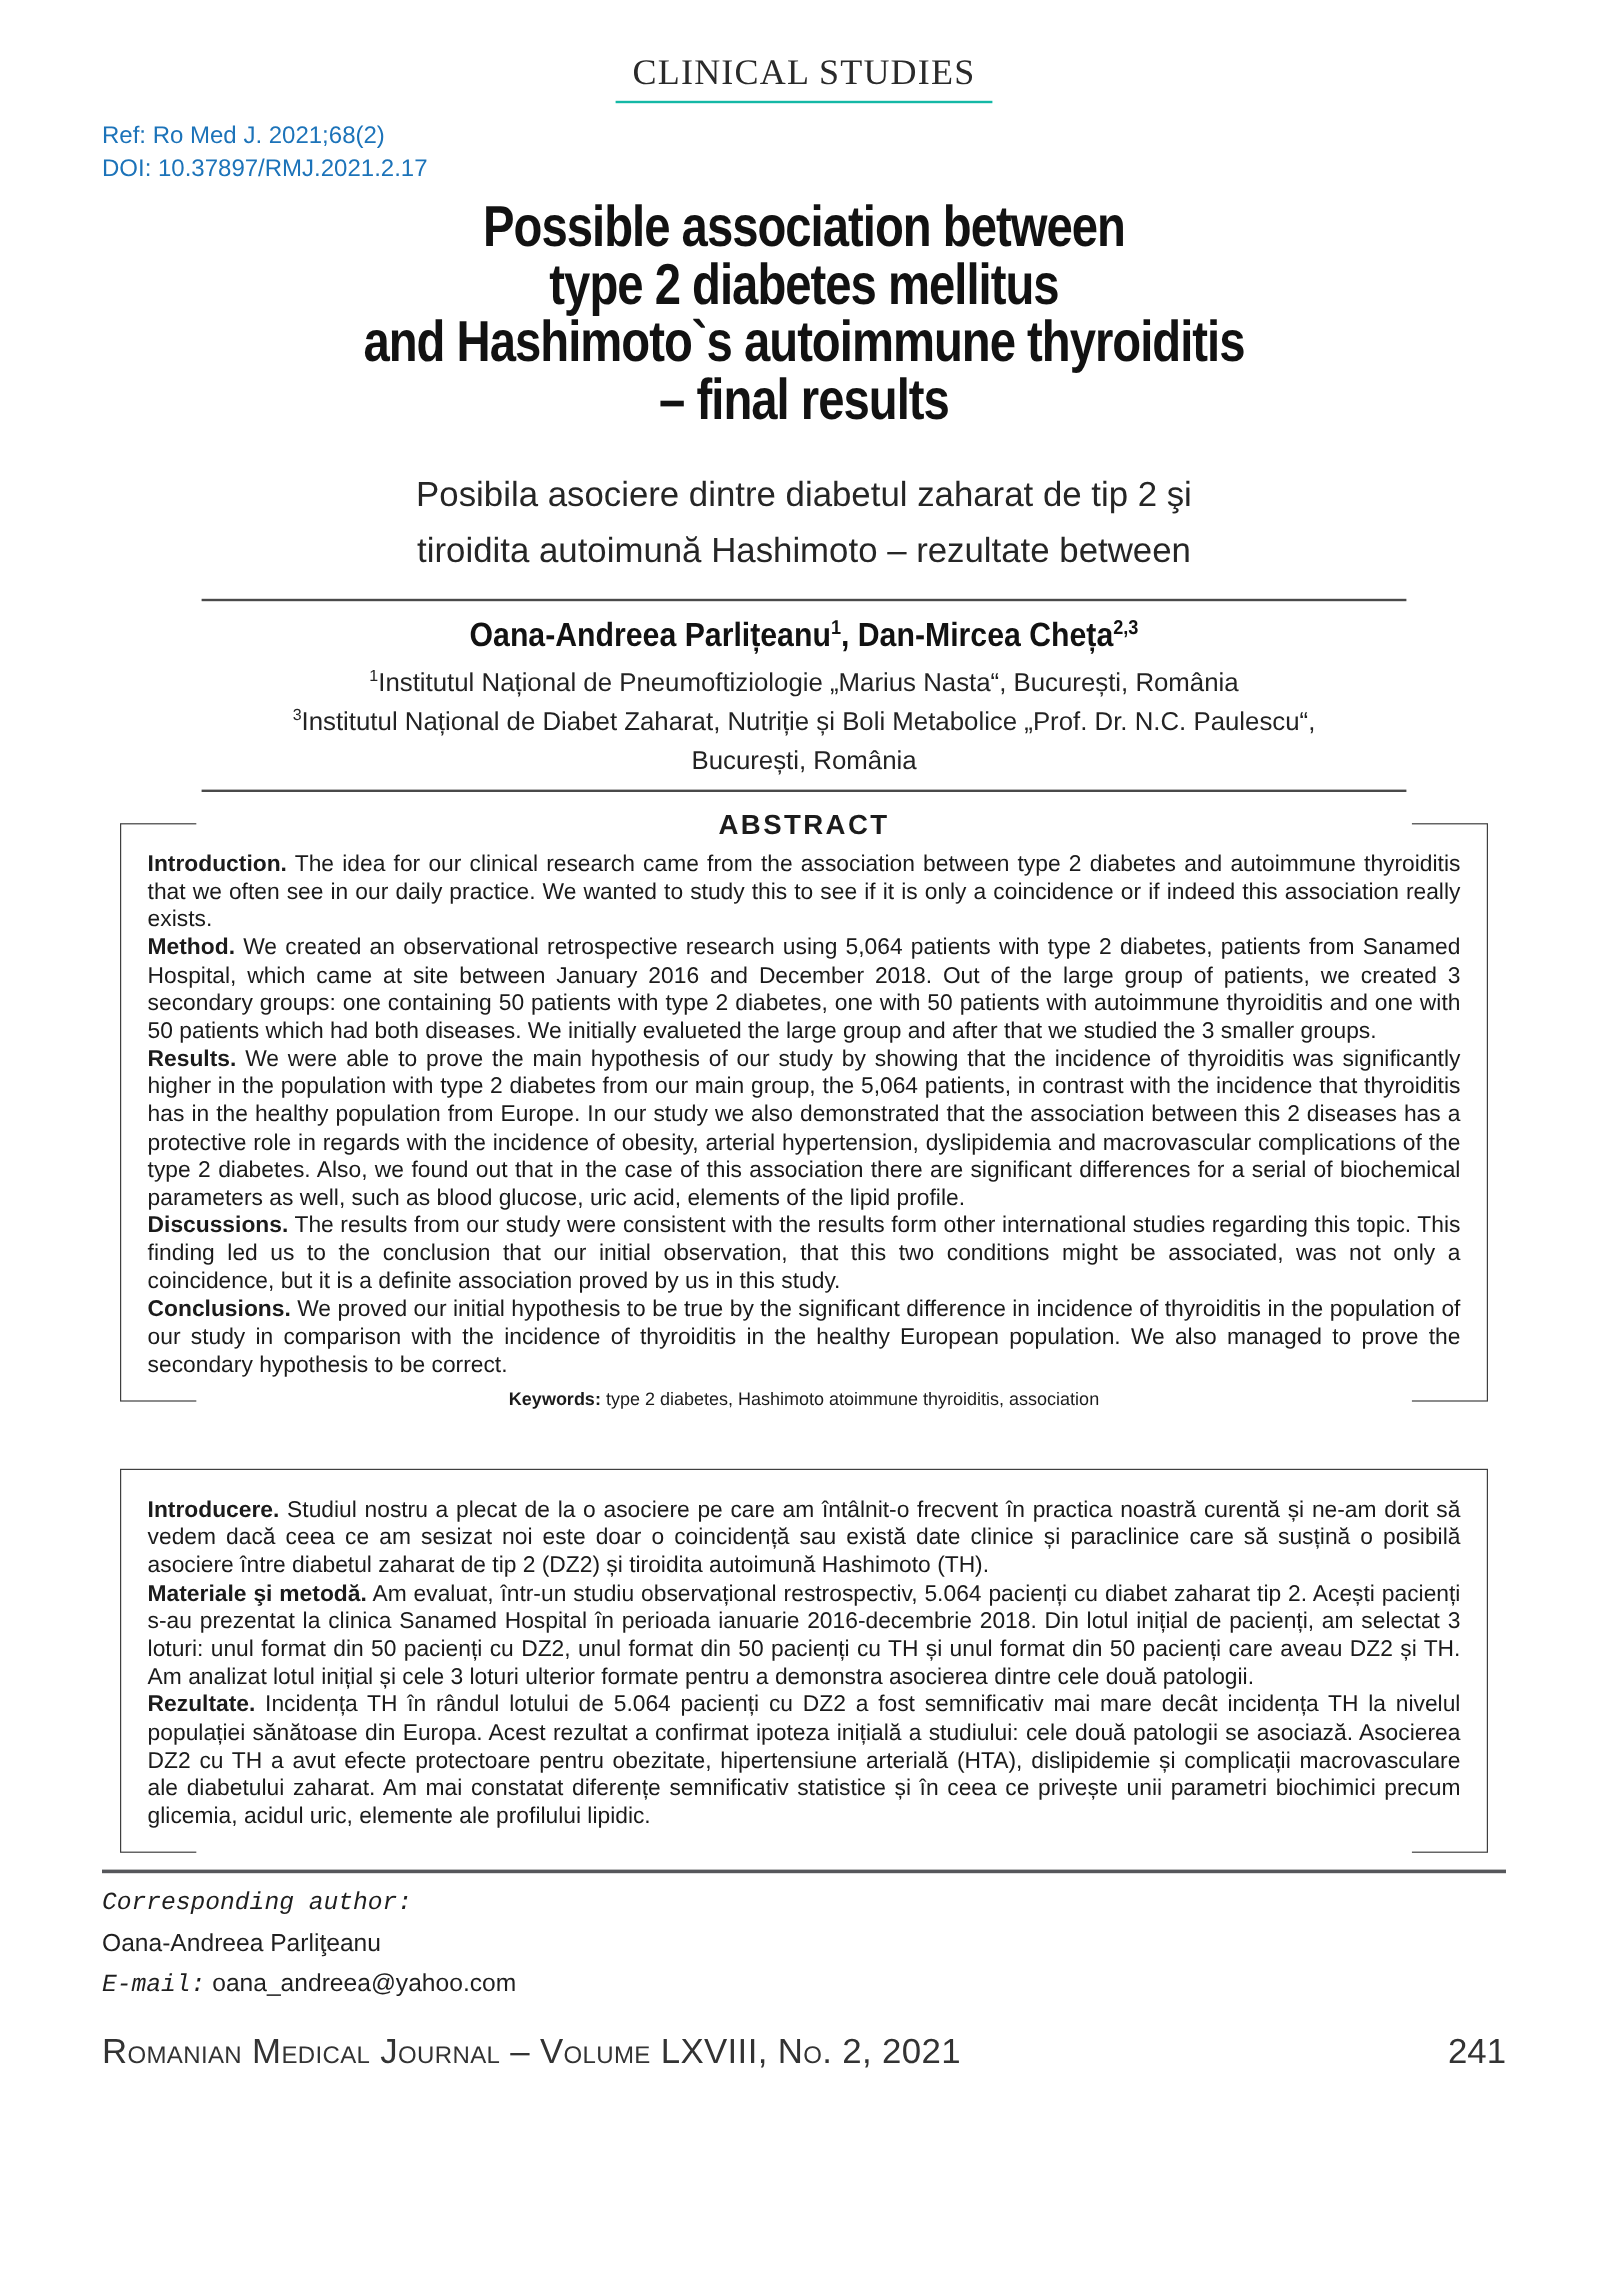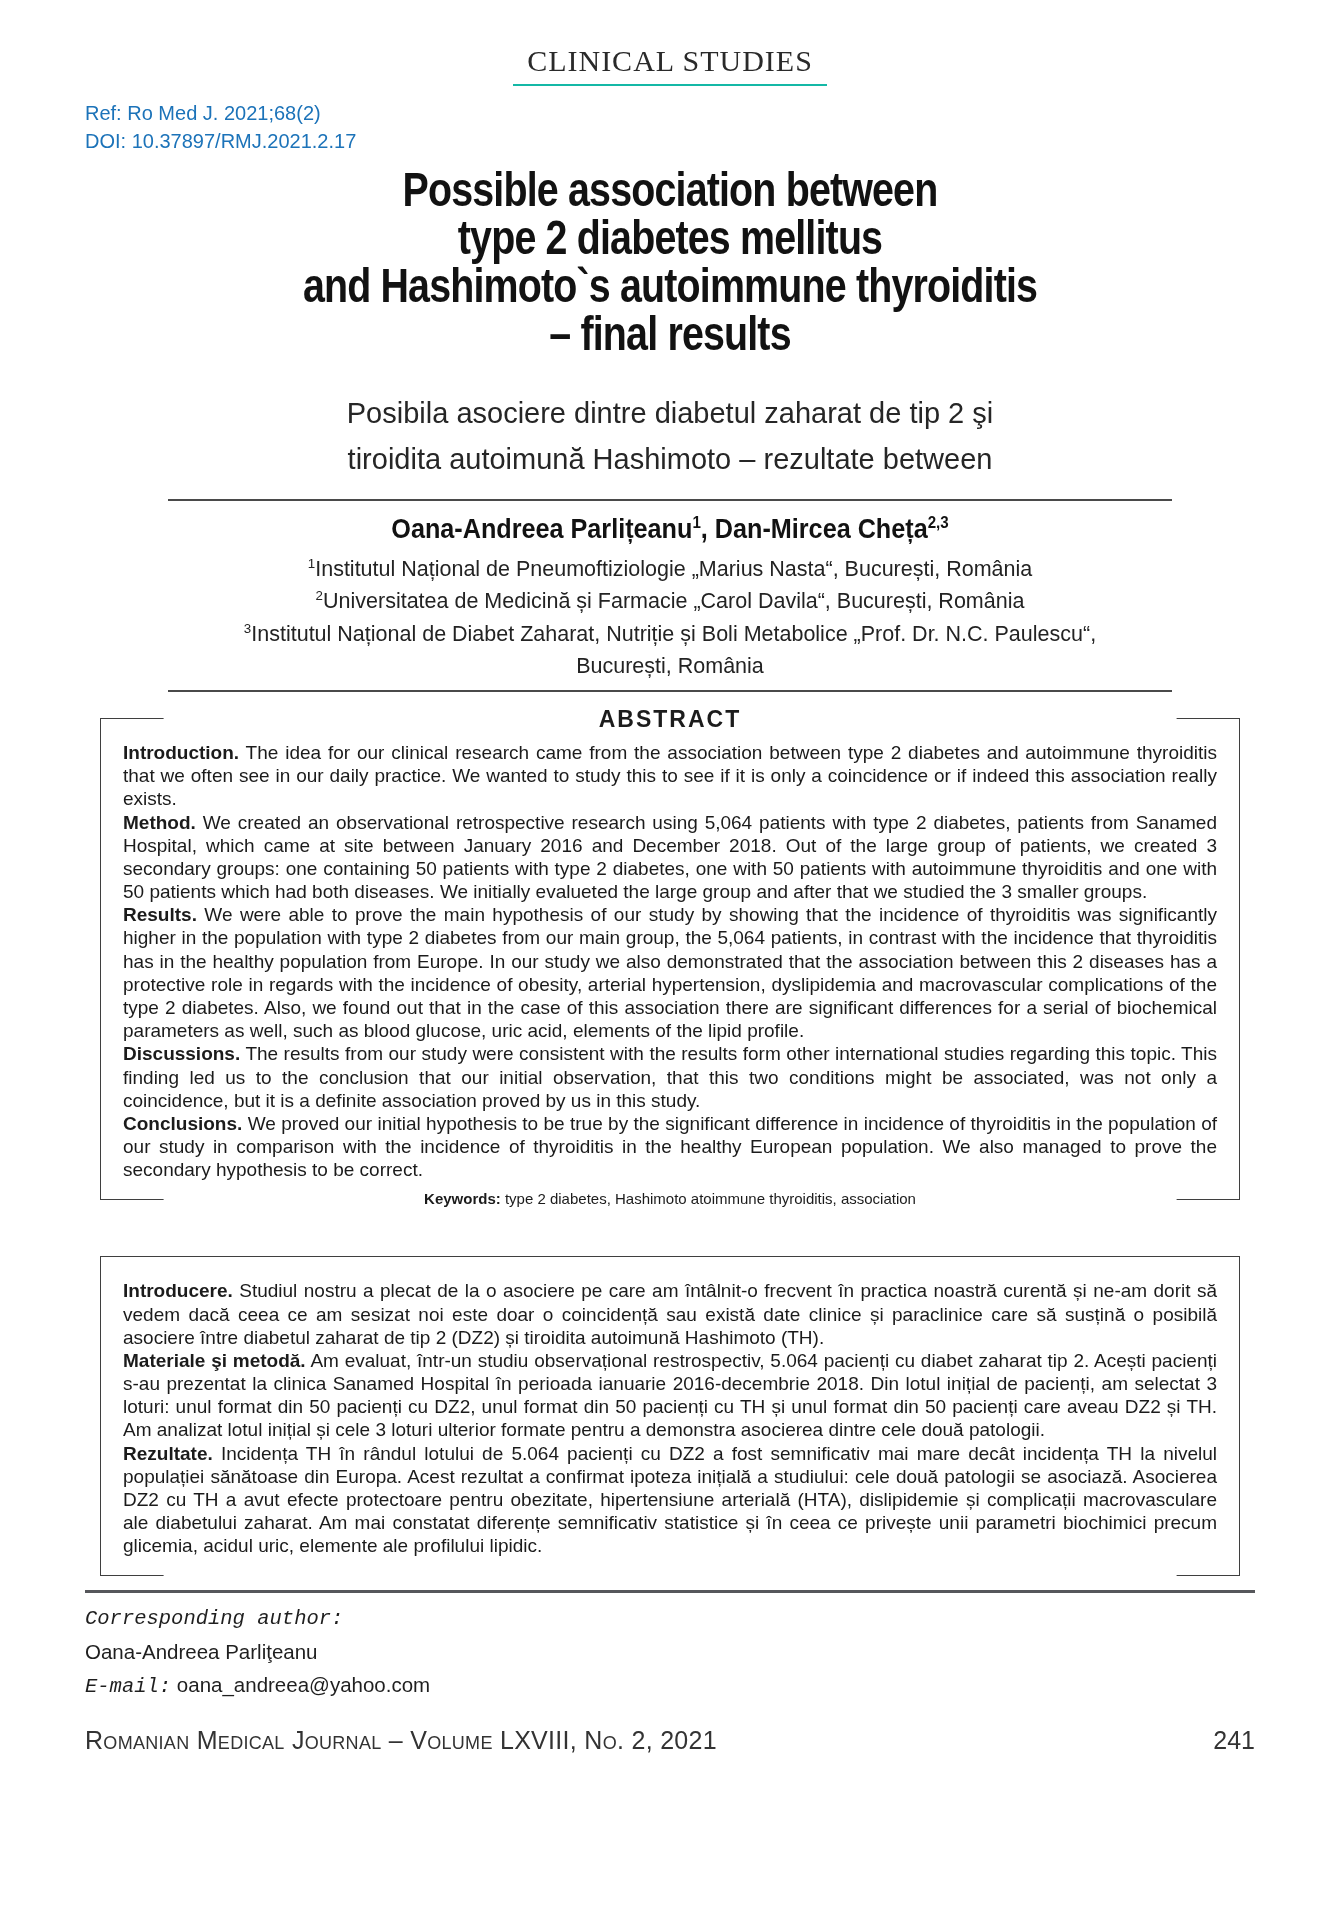--- a/index.html
+++ b/index.html
@@ -88,21 +88,21 @@
   
   .footrule{ margin-top:14px; height:3px; background:#56575b; }
   .footcols{
     display:flex; justify-content:space-between;
     margin-top:10px; font-size:20.5px; line-height:1.6; color:#1f1f1f;
   }
   .footcols .right{ text-align:right; }
   .it{ font-style:italic;font-family:Liberation Mono, monospace; }
   .journal{
     display:flex; justify-content:space-between; align-items:baseline;
-    margin-top:22px; font-size:25px; color:#333333;text-align:right;
+    margin-top:22px; font-size:29px; color:#333333;text-align:right;
   }
   .jname{ font-variant:small-caps; letter-spacing:0.3px; }
 </style>
 </head>
 <body>
 
 <div class="page">
 
   <div class="section-head">
     <span>CLINICAL STUDIES</span>
@@ -126,21 +126,20 @@
   </div>
 
   <div class="rule"></div>
 
   <div class="authors">
     <span>Oana-Andreea Parlițeanu</span><sup>1</sup><span>, </span><span>Dan-Mircea Cheța</span><sup>2,3</sup>
   </div>
 
   <div class="affiliations">
     <div><sup>1</sup><span>Institutul Național de Pneumoftiziologie „Marius Nasta“, București, România</span></div>
-    <div><sup>2</sup><span>Universitatea de Medicină și Farmacie „Carol Davila“, București, România</span></div>
     <div><sup>3</sup><span>Institutul Național de Diabet Zaharat, Nutriție și Boli Metabolice „Prof. Dr. N.C. Paulescu“,</span></div>
     <div><sup></sup><span>București, România</span></div>
   </div>
 
   <div class="rule r2"></div>
 
   <div class="absbox">
     <div class="box-heading">ABSTRACT</div>
     <div class="box-body">
       <p><b>Introduction.</b> <span>The idea for our clinical research came from the association between type 2 diabetes and autoimmune thyroiditis that we often see in our daily practice. We wanted to study this to see if it is only a coincidence or if indeed this association really exists.</span></p>

